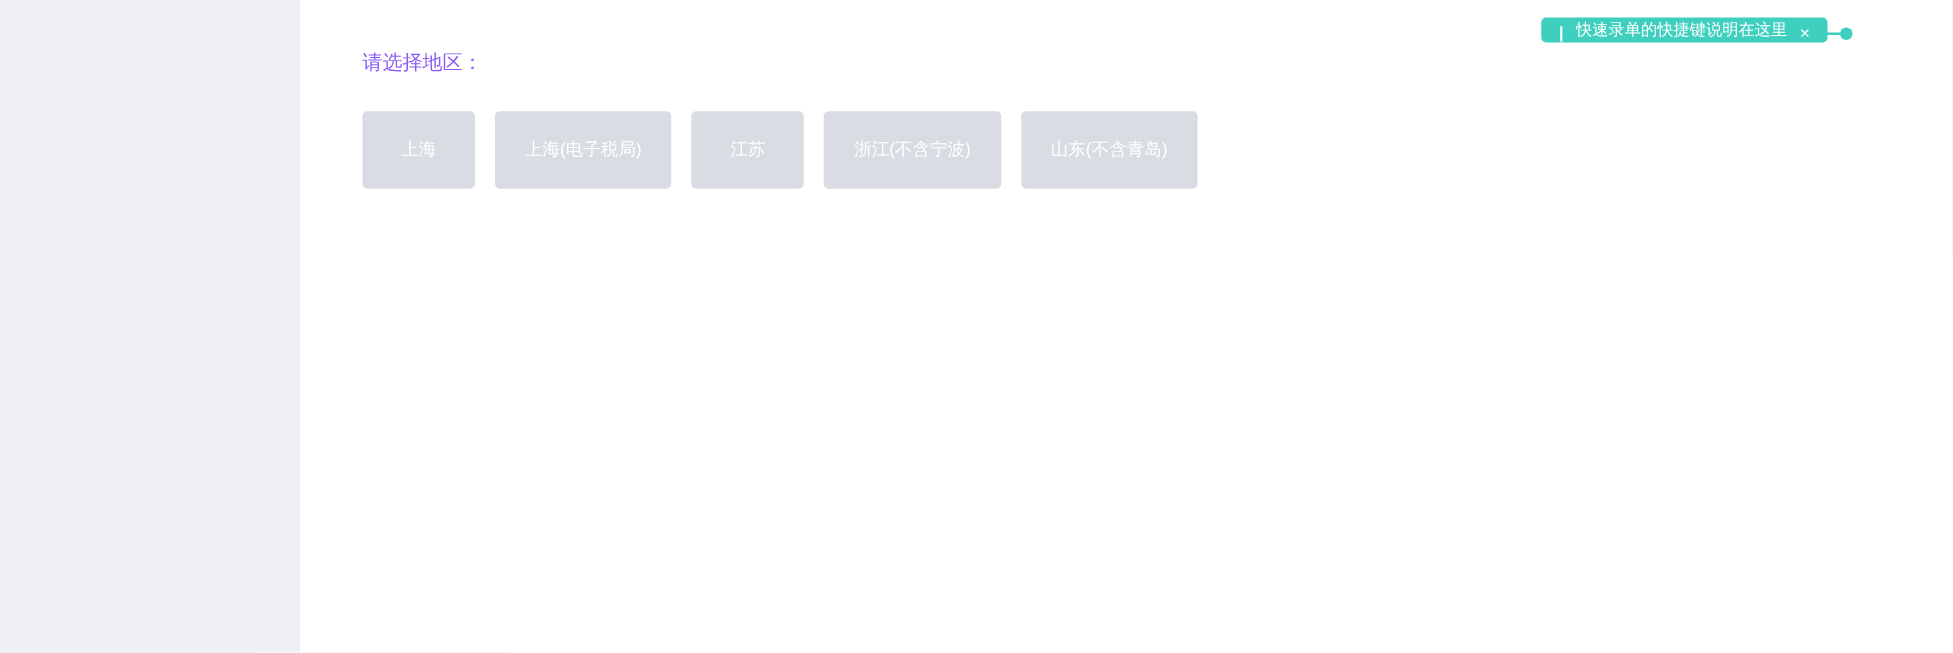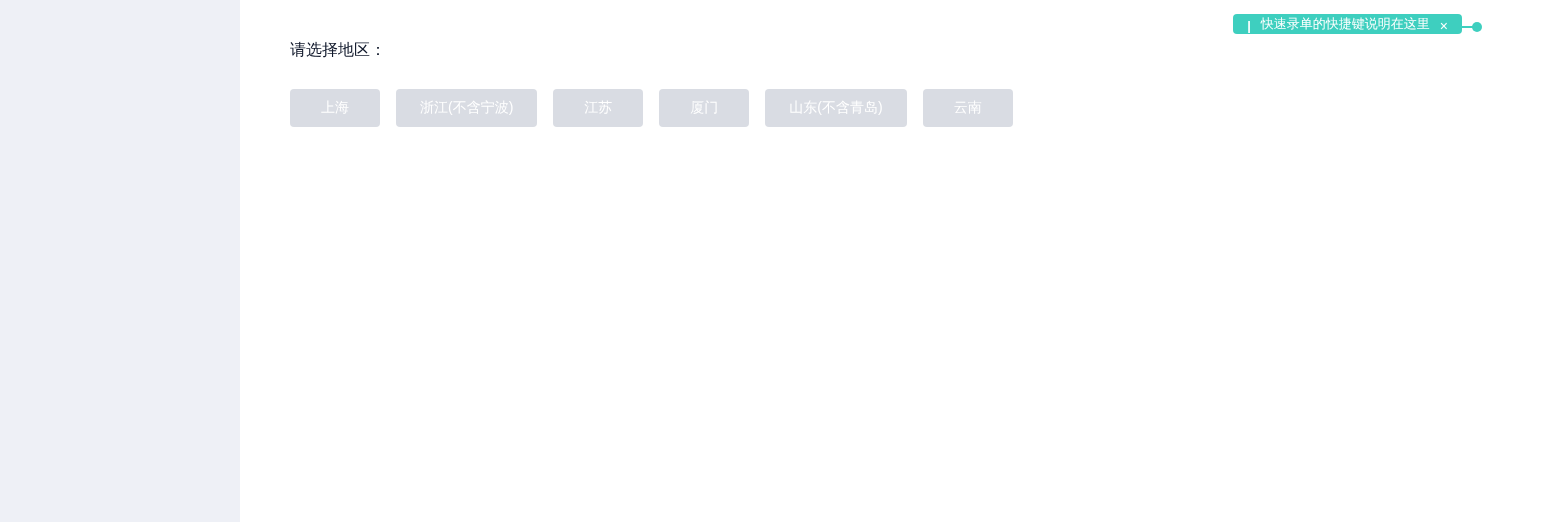--- a/index.html
+++ b/index.html
@@ -31,38 +31,38 @@
       left: 240px;
       top: 0;
       right: 0;
       bottom: 0;
       background: #ffffff;
       padding: 40px 50px;
     }
 
     .page-title {
       font-size: 16px;
-      color: #0f172a;
+      color: #8b5cf6;
       margin-bottom: 28px;
       font-weight: normal;
     }
 
     .region-buttons {
       display: flex;
       flex-wrap: wrap;
       gap: 16px;
     }
 
     .region-btn {
       background: #d9dce3;
       border: none;
       border-radius: 4px;
       color: #ffffff;
       font-size: 14px;
-      padding: 10px 24px;
+      padding: 22px 24px;
       cursor: pointer;
       white-space: nowrap;
       min-width: 90px;
       text-align: center;
     }
 
     .tooltip-banner {
       position: absolute;
       top: 14px;
       right: 100px;
@@ -112,25 +112,24 @@
 </head>
 <body>
 
 <div class="sidebar"></div>
 
 <div class="main-content">
   <div class="page-title">请选择地区：</div>
 
   <div class="region-buttons">
   <button class="region-btn">上海</button>
+      <button class="region-btn">上海(电子税局)</button>
+      <button class="region-btn">江苏</button>
       <button class="region-btn">浙江(不含宁波)</button>
-      <button class="region-btn">江苏</button>
-      <button class="region-btn">厦门</button>
       <button class="region-btn">山东(不含青岛)</button>
-      <button class="region-btn">云南</button>
     </div>
 </div>
 
 <div class="tooltip-banner">
   <span>快速录单的快捷键说明在这里</span>
   <span class="tooltip-close">×</span>
 </div>
 
 <div class="tooltip-line"></div>
 <div class="tooltip-dot"></div>

